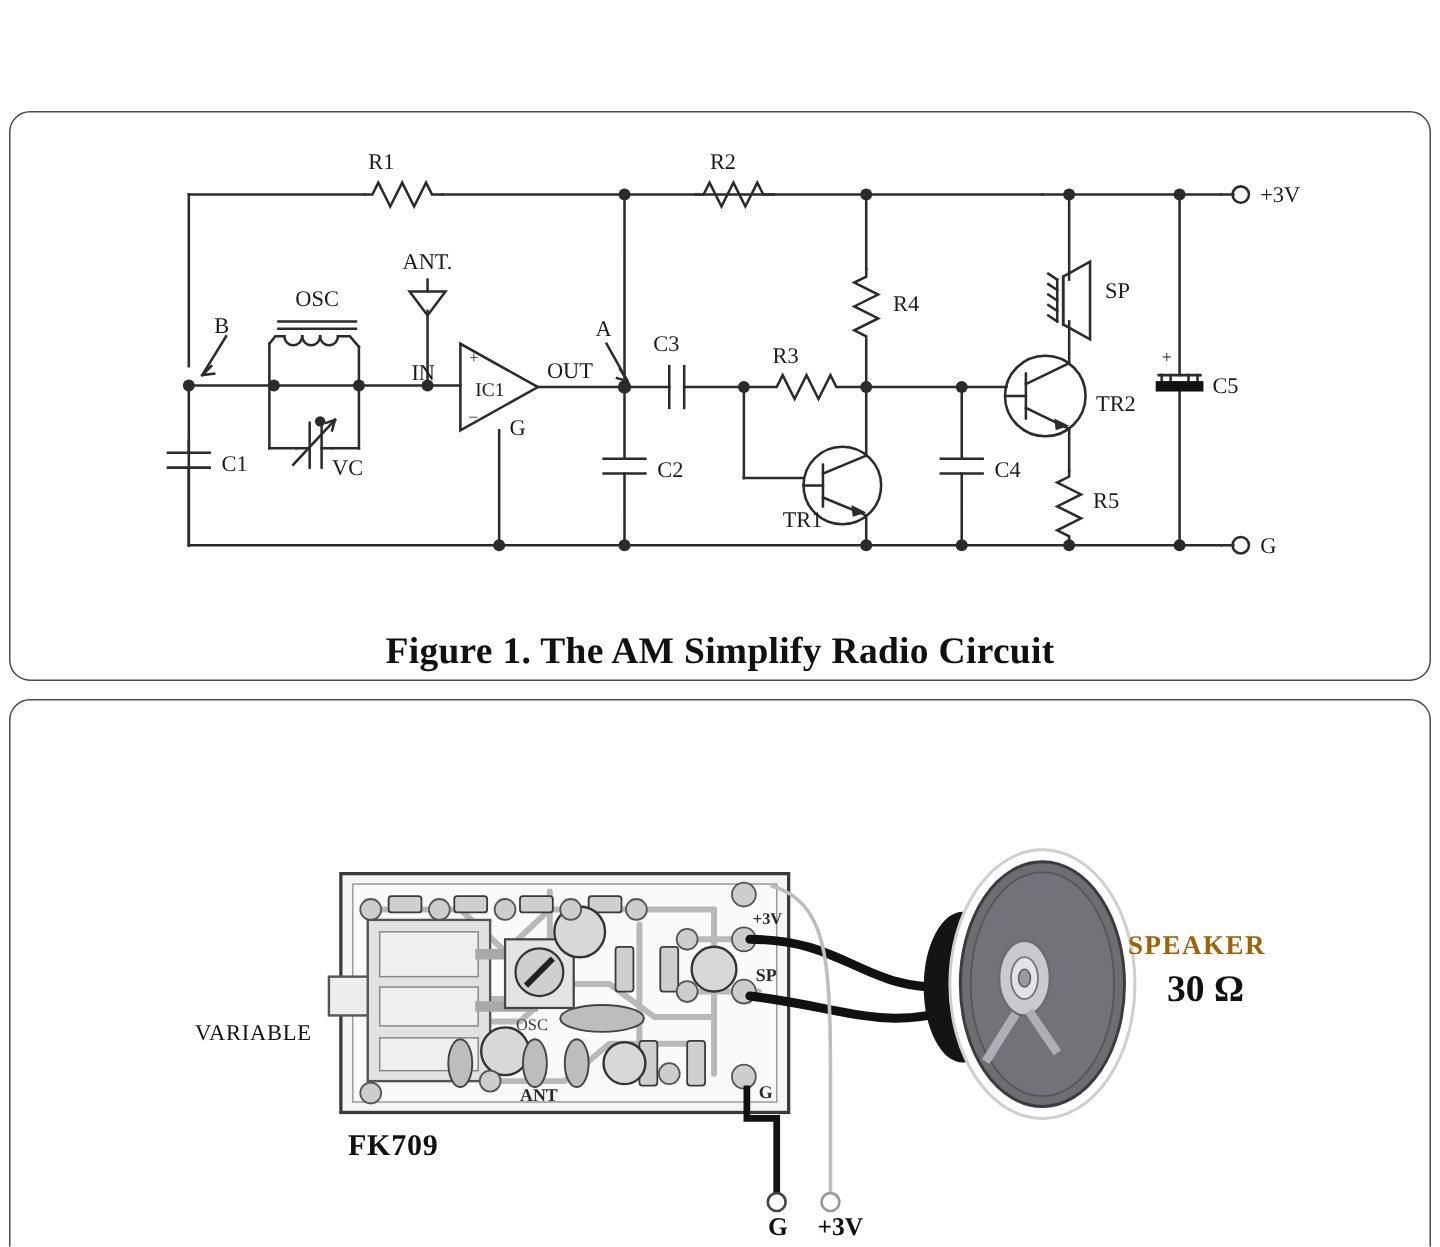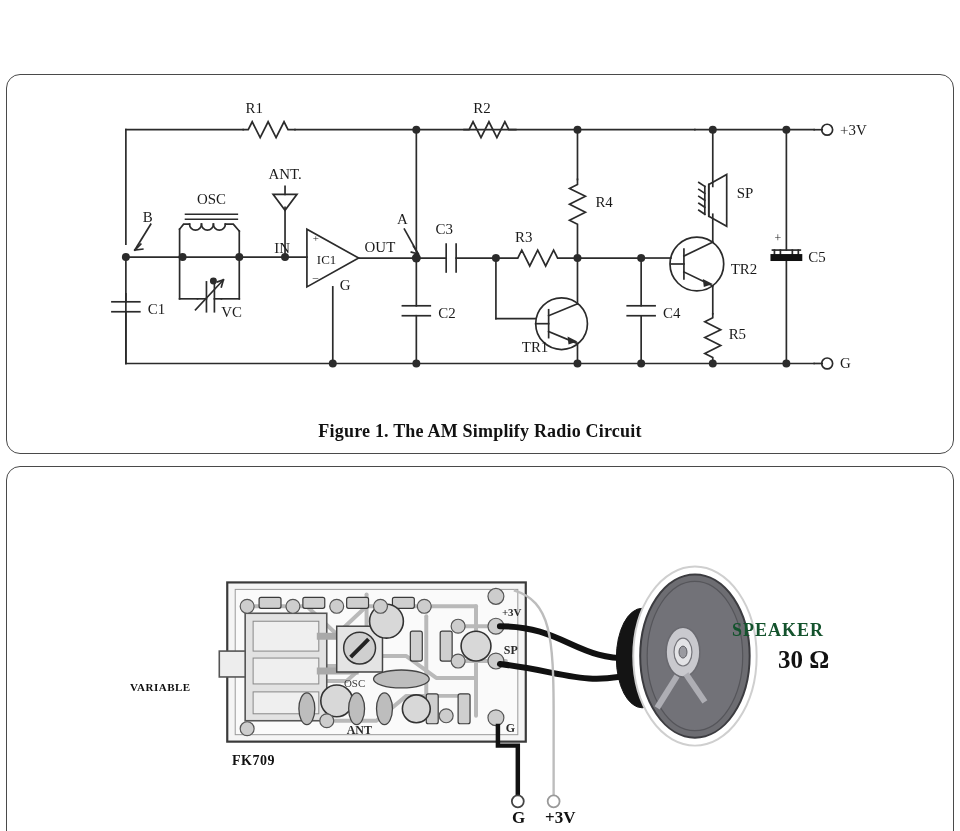--- a/index.html
+++ b/index.html
@@ -6,28 +6,28 @@
   body{width:960px;height:831px;font-family:"Liberation Serif",serif;overflow:hidden;}
   .page{position:relative;width:852px;height:831px;background:#fff;margin-top:48px;}
 
   .panel{position:absolute;background:#fff;border:1.4px solid #4a4a4a;border-radius:14px;box-sizing:border-box;}
   #panel-fig1{left:6px;top:26px;width:948px;height:380px;}
   #panel-fig2{left:6px;top:418px;width:948px;height:406px;}
 
   .svg-layer{position:absolute;left:0;top:0;width:100%;height:100%;}
 
   .caption{position:absolute;width:100%;text-align:center;font-weight:bold;color:#111;}
-  #fig1-caption{top:346px;left:0;font-size:18px;letter-spacing:.2px;}
+  #fig1-caption{top:346px;left:0;font-size:25px;letter-spacing:.2px;}
 
   .lbl{position:absolute;font-family:"Liberation Serif",serif;color:#1a1a1a;white-space:nowrap;}
 
-  #speaker-label{left:732px;top:572px;font-size:18px;font-weight:bold;letter-spacing:1px;color:#14532d;text-align:right;}
+  #speaker-label{left:752px;top:572px;font-size:18px;font-weight:bold;letter-spacing:1px;color:#a16207;text-align:right;}
   #speaker-imp{left:778px;top:598px;font-size:25px;font-weight:bold;color:#111;}
-  #variable-label{left:130px;top:633px;font-size:11px;font-weight:bold;letter-spacing:.5px;color:#111;}
-  #fk-label{left:232px;top:705px;font-size:14px;font-weight:bold;letter-spacing:.5px;color:#111;}
+  #variable-label{left:130px;top:633px;font-size:15px;font-weight:normal;letter-spacing:.5px;color:#111;}
+  #fk-label{left:232px;top:705px;font-size:20px;font-weight:bold;letter-spacing:.5px;color:#111;}
   #no2-label{left:850px;top:794px;font-size:14px;font-weight:bold;color:#111;}
   #term-g-label{left:512px;top:760px;font-size:17px;font-weight:bold;color:#111;}
   #term-v-label{left:545px;top:760px;font-size:17px;font-weight:bold;color:#111;}
 </style>
 </head>
 <body>
 
 <div class="page">
 
   <div class="panel" id="panel-fig1">

